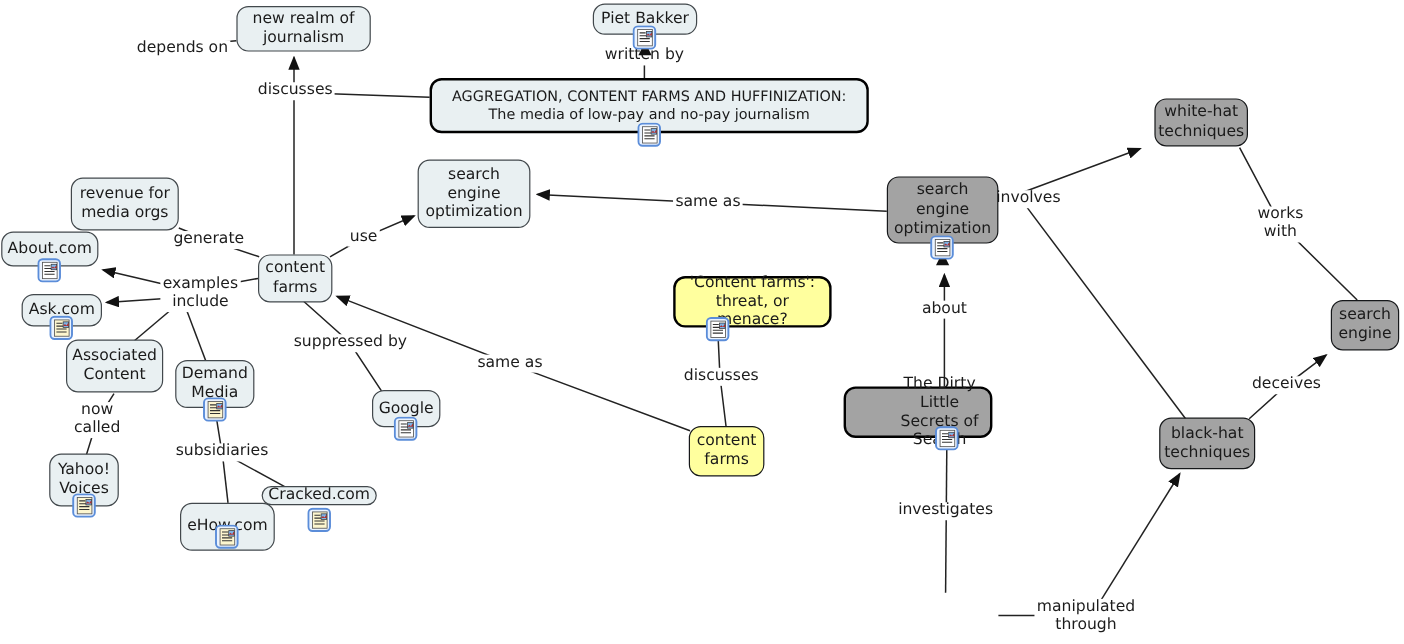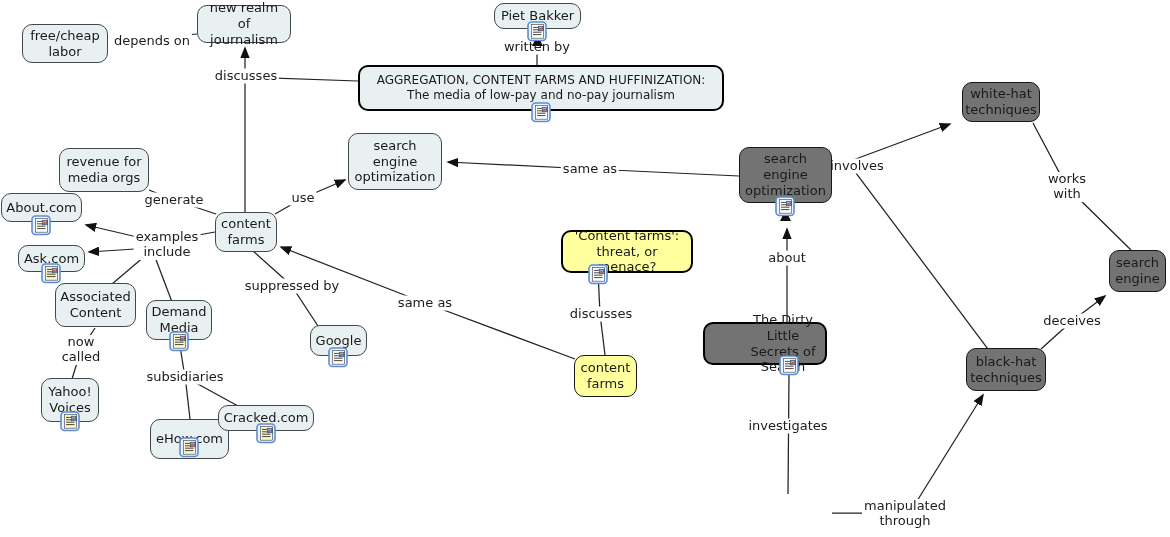--- a/index.html
+++ b/index.html
@@ -17,21 +17,21 @@
     border-radius:10px;
     display:flex;align-items:center;justify-content:center;
     text-align:center;
     white-space:pre-line;
     line-height:1.22;
     color:#1a1a1a;
     z-index:2;
     padding:2px 4px;
   }
   .node.gray{background:#e9f0f2;border:1.2px solid #42484c;}
-  .node.blue{background:#737373;border:1.3px solid #16181a;}
+  .node.blue{background:#a3a3a3;border:1.3px solid #16181a;}
   .node.yellow{background:#ffff9e;border:1.3px solid #16181a;}
   .node.thick{border-width:2.6px;border-color:#000;}
   .edge-label{
     position:absolute;
     transform:translate(-50%,-50%);
     background:#ffffff;
     color:#1c1c1c;
     font-size:13px;
     line-height:1.15;
     white-space:pre-line;
@@ -79,23 +79,21 @@
         <polyline points="853,160 950,124" fill="none" stroke="#222222" stroke-width="1.25" marker-end="url(#arrow)"></polyline>
         <polyline points="856,173 988,349" fill="none" stroke="#222222" stroke-width="1.25"></polyline>
         <polyline points="1033,123 1067,187 1131,250" fill="none" stroke="#222222" stroke-width="1.25"></polyline>
         <polyline points="787,322 787,229" fill="none" stroke="#222222" stroke-width="1.25" marker-end="url(#arrow)"></polyline>
         <polyline points="1041,349 1072,321 1105,296" fill="none" stroke="#222222" stroke-width="1.25" marker-end="url(#arrow)"></polyline>
         <polyline points="789,374 788,494" fill="none" stroke="#222222" stroke-width="1.25"></polyline>
         <polyline points="832,513 872,513" fill="none" stroke="#222222" stroke-width="1.25"></polyline>
         <polyline points="917,501 983,395" fill="none" stroke="#222222" stroke-width="1.25" marker-end="url(#arrow)"></polyline>
       </g>
   </svg>
-<div class="node gray" style="left: 22px; top: 24px; width: 86px; height: 39px; font-size: 13px;">free/cheap
-labor</div>
-    <div class="node gray" style="left: 197px; top: 5px; width: 94px; height: 38px; font-size: 13px;">new realm of
+    <div class="node gray" style="left: 197px; top: 5px; width: 112px; height: 38px; font-size: 13px;">new realm of
 journalism</div>
     <div class="node gray" style="left: 494px; top: 3px; width: 87px; height: 26px; font-size: 13px;">Piet Bakker</div>
     <div class="res-icon" style="left: 526.5px; top: 21px;">
       <svg width="21" height="27" viewBox="0 0 21 27">
     <rect x="1" y="1" width="18" height="18.5" rx="3.5" fill="#eaf3ff" stroke="#5b8dd9" stroke-width="1.6"></rect>
     <rect x="4.4" y="3.6" width="12.2" height="13.6" fill="#ffffff" stroke="#555" stroke-width="0.7"></rect>
     <line x1="6" y1="6.4" x2="11" y2="6.4" stroke="#333" stroke-width="0.9"></line>
     <line x1="6" y1="8.8" x2="12" y2="8.8" stroke="#333" stroke-width="0.9"></line>
     <line x1="6" y1="11.2" x2="14.5" y2="11.2" stroke="#333" stroke-width="0.9"></line>
     <line x1="6" y1="13.6" x2="14.5" y2="13.6" stroke="#333" stroke-width="0.9"></line>
@@ -207,21 +205,21 @@
     <rect x="4.4" y="3.6" width="12.2" height="13.6" fill="#fdf6cf" stroke="#555" stroke-width="0.7"></rect>
     <line x1="6" y1="6.4" x2="11" y2="6.4" stroke="#333" stroke-width="0.9"></line>
     <line x1="6" y1="8.8" x2="12" y2="8.8" stroke="#333" stroke-width="0.9"></line>
     <line x1="6" y1="11.2" x2="14.5" y2="11.2" stroke="#333" stroke-width="0.9"></line>
     <line x1="6" y1="13.6" x2="14.5" y2="13.6" stroke="#333" stroke-width="0.9"></line>
     <rect x="11.6" y="5.2" width="4.6" height="4.6" fill="#7fb2e5" stroke="#333" stroke-width="0.6"></rect>
     <path d="M11.6 8.6 l1.5 -1.6 l1.4 1.2 l1.2 -2 l0.5 0.6 v1.8 z" fill="#b03030"></path>
 
   </svg>
     </div>
-    <div class="node gray" style="left: 218px; top: 405px; width: 96px; height: 26px; font-size: 13px;">Cracked.com</div>
+    <div class="node gray" style="left: 218px; top: 405px; width: 96px; height: 16px; font-size: 13px;">Cracked.com</div>
     <div class="res-icon" style="left: 255px; top: 423px;">
       <svg width="21" height="21" viewBox="0 0 21 21">
     <rect x="1" y="1" width="18" height="18.5" rx="3.5" fill="#eaf3ff" stroke="#5b8dd9" stroke-width="1.6"></rect>
     <rect x="4.4" y="3.6" width="12.2" height="13.6" fill="#fdf6cf" stroke="#555" stroke-width="0.7"></rect>
     <line x1="6" y1="6.4" x2="11" y2="6.4" stroke="#333" stroke-width="0.9"></line>
     <line x1="6" y1="8.8" x2="12" y2="8.8" stroke="#333" stroke-width="0.9"></line>
     <line x1="6" y1="11.2" x2="14.5" y2="11.2" stroke="#333" stroke-width="0.9"></line>
     <line x1="6" y1="13.6" x2="14.5" y2="13.6" stroke="#333" stroke-width="0.9"></line>
     <rect x="11.6" y="5.2" width="4.6" height="4.6" fill="#7fb2e5" stroke="#333" stroke-width="0.6"></rect>
     <path d="M11.6 8.6 l1.5 -1.6 l1.4 1.2 l1.2 -2 l0.5 0.6 v1.8 z" fill="#b03030"></path>

